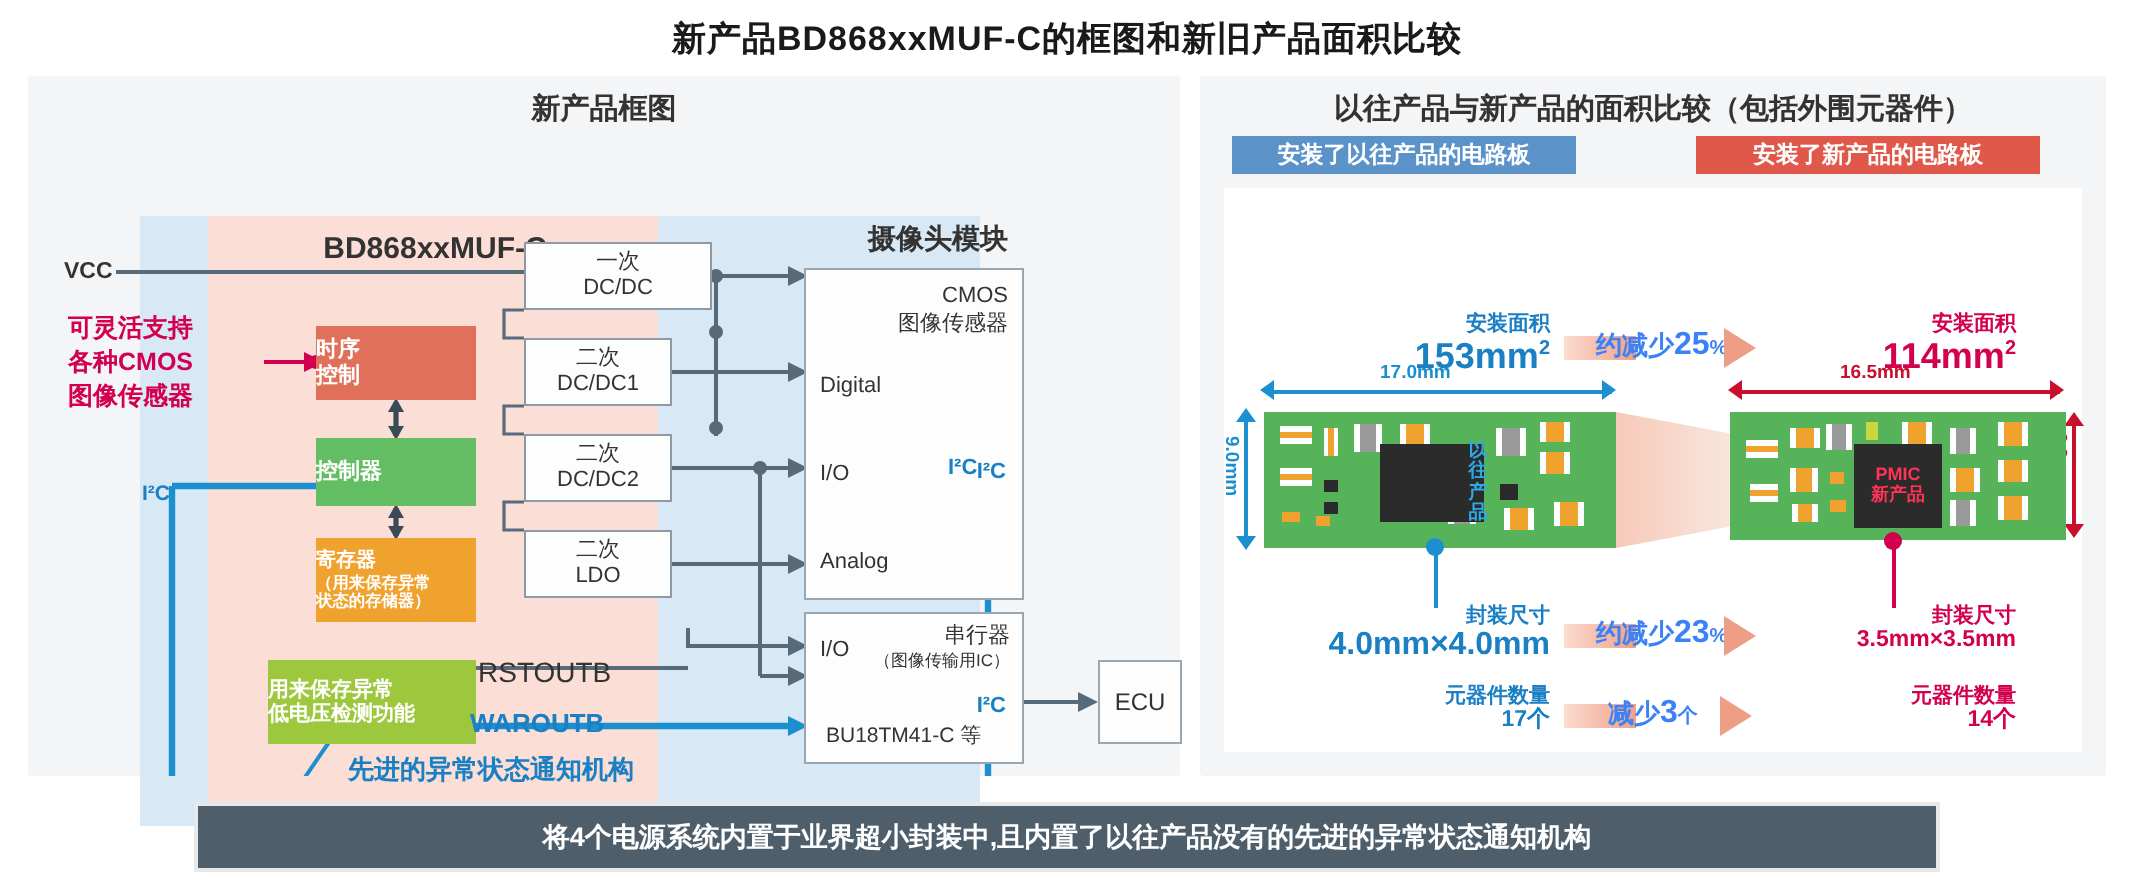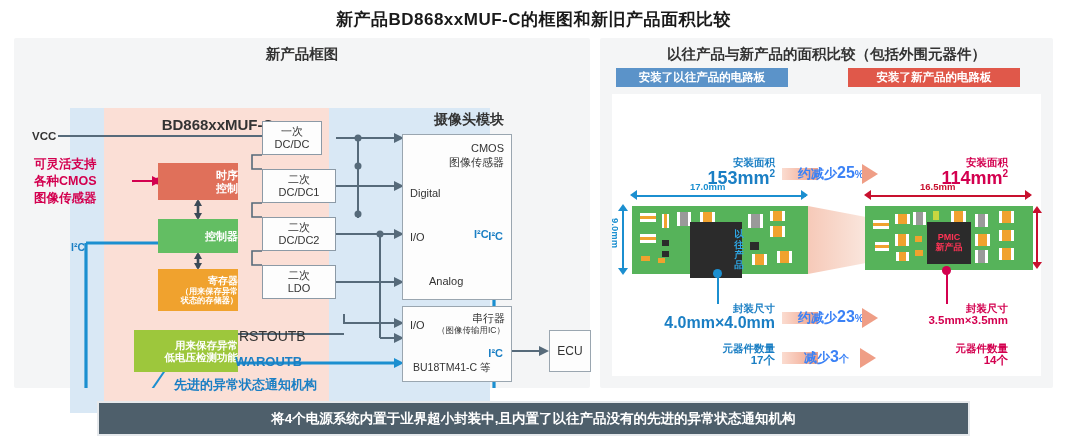--- a/index.html
+++ b/index.html
@@ -38,59 +38,59 @@
   #chip-label{
     position:absolute; left:96px; top:78px; width:215px;
     font-size:15px; font-weight:bold; color:#333; text-align:center;
   }
   #vcc-label{
     position:absolute; left:18px; top:92px; font-size:11.5px;
     font-weight:bold; color:#333;
   }
   .blk{
     position:absolute; display:flex; flex-direction:column;
-    align-items:flex-end; justify-content:center;
+    align-items:flex-start; justify-content:center;
     color:#fff; font-size:11px; font-weight:bold; line-height:1.15;
     text-align:center;
   }
   #blk-timing{ left:144px; top:125px; width:80px; height:37px; background:#e0705a; }
   #blk-ctrl  { left:144px; top:181px; width:80px; height:34px; background:#5cb85c;
                background:#63be63; }
   #blk-reg   { left:144px; top:231px; width:80px; height:42px; background:#f0a22e;
                font-size:10px;}
   #blk-reg .sub{ font-size:8.2px; font-weight:bold; line-height:1.1;}
   #blk-det   { left:120px; top:292px; width:104px; height:42px; background:#9dc73c;
                font-size:10.5px;}
   
   .wbox{
     position:absolute; background:#fdfdfd; border:1px solid #8c9aa6;
     display:flex; flex-direction:column; align-items:center; justify-content:center;
     font-size:11px; color:#333; line-height:1.2; text-align:center;
   }
-  #dc1 { left:248px; top:83px;  width:60px; height:34px; }
+  #dc1 { left:248px; top:83px;  width:94px; height:34px; }
   #dc2 { left:248px; top:131px; width:74px; height:34px; }
   #dc3 { left:248px; top:179px; width:74px; height:34px; }
   #dc4 { left:248px; top:227px; width:74px; height:34px; }
   
   #cam-label{
     position:absolute; left:420px; top:73px; font-size:14px;
     font-weight:bold; color:#333;
   }
   #cmos-box{
     position:absolute; left:388px; top:96px; width:110px; height:166px;
     background:#fdfdfd; border:1px solid #9aa6b0;
   }
   #cmos-title{
     position:absolute; right:7px; top:7px; text-align:right;
     font-size:11px; color:#333; line-height:1.25;
   }
   .pin{ position:absolute; left:7px; font-size:11px; color:#333; }
   #pin-digital{ top:52px; }
   #pin-io{ top:96px; }
-  #pin-analog{ top:140px;margin-left:19px; }
+  #pin-analog{ top:140px; }
   #cmos-i2c{ position:absolute; right:8px; top:95px; font-size:11px; color:#1b7fc4; font-weight:bold;}
   #ser-box{
     position:absolute; left:388px; top:268px; width:110px; height:76px;
     background:#fdfdfd; border:1px solid #9aa6b0;
   }
   #ser-title{ position:absolute; right:6px; top:5px; text-align:right; font-size:11px; color:#333; line-height:1.2;}
   #ser-title .s{ font-size:8.5px; }
   #ser-io{ position:absolute; left:7px; top:12px; font-size:11px; color:#333;}
   #ser-i2c{ position:absolute; right:8px; top:40px; font-size:11px; color:#1b7fc4; font-weight:bold;}
   #ser-part{ position:absolute; left:10px; bottom:6px; font-size:10.5px; color:#333;}
@@ -146,21 +146,21 @@
     border-top:10px solid transparent; border-bottom:10px solid transparent;
     border-left:16px solid #ef9e86;
   }
   
   .pcb{ position:absolute; background:#5cb85c; background:#56b35a; }
   #pcb-old{ left:20px; top:112px; width:176px; height:68px; }
   #pcb-new{ left:253px; top:112px; width:168px; height:64px; }
   .chip{ position:absolute; background:#2b2b2b;
          display:flex;flex-direction:column;align-items:center;justify-content:center;
          line-height:1.1; }
-  #chip-old{ left:58px; top:16px; width:52px; height:56px;padding-left:46px; }
+  #chip-old{ left:58px; top:16px; width:52px; height:39px;padding-left:46px; }
   #chip-old span{ color:#2ea8e6; font-size:9.5px; font-weight:bold; }
   #chip-new{ left:62px; top:16px; width:44px; height:42px; }
   #chip-new span{ color:#ff3355; font-size:9px; font-weight:bold; }
   .comp{ position:absolute; }
   
   .dim-h{ position:absolute; height:2px; }
   .dim-v{ position:absolute; width:2px; }
   .dim-txt{ position:absolute; font-size:9.5px; font-weight:bold; }
   .dim-txt.vert{ writing-mode:vertical-rl; }
   

